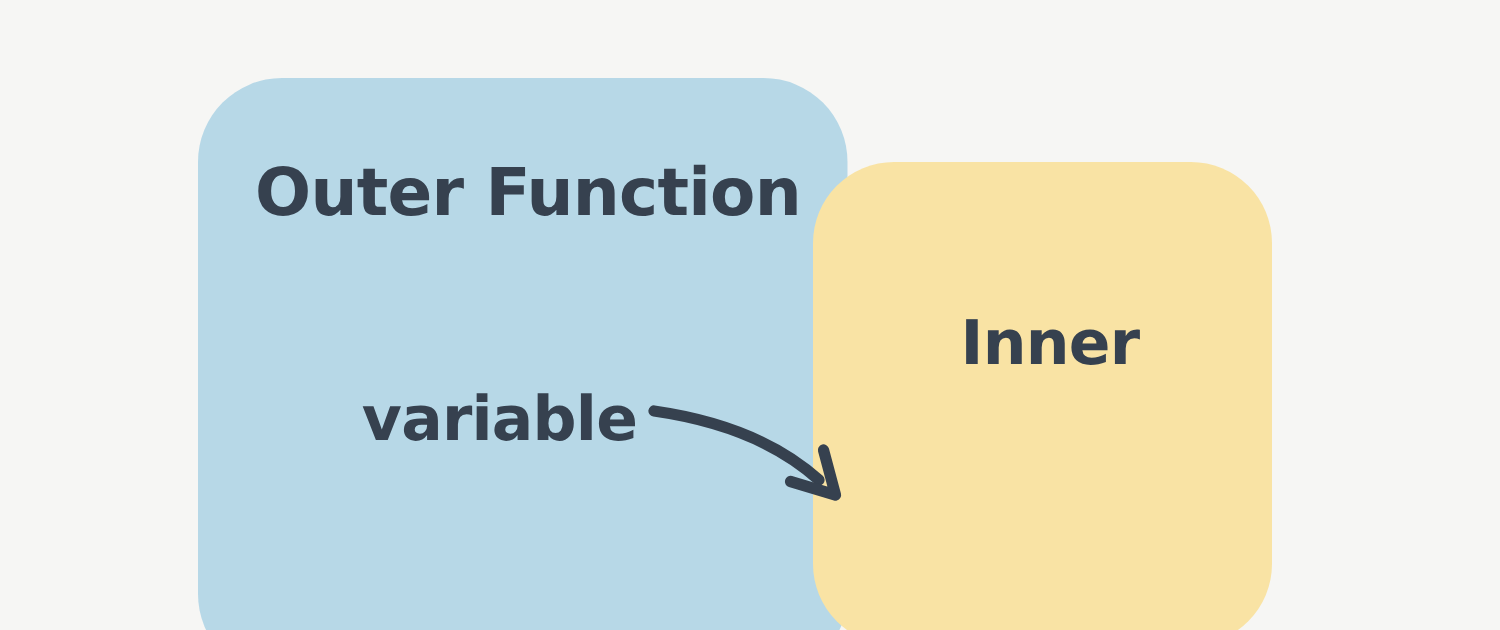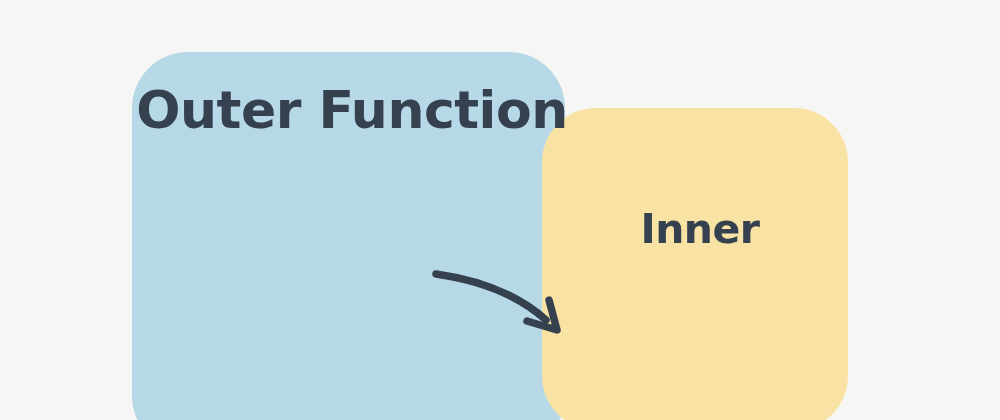--- a/index.html
+++ b/index.html
@@ -37,22 +37,22 @@
     position: absolute;
     transform: translate(-50%, -50%);
     color: var(--ink, #36414f);
     font-weight: 700;
     white-space: nowrap;
     text-align: center;
     letter-spacing: -0.5px;
   }
   .outer-title {
     left: 352px;
-    top: 110px;
-    font-size: 52px;
+    top: 129px;
+    font-size: 44px;
   }
   .inner-title {
     left: 700px;
     top: 196px;
     font-size: 41px;
     line-height: 47px;
     margin-top: 33px;
   }
   .variable-label {
     left: 333px;
@@ -83,20 +83,21 @@
   <div class="scope-box outer-box"></div>
 
   <div class="scope-box inner-box"></div>
 
   <div class="label outer-title">Outer Function</div>
 
   <div class="label inner-title">
     <div>Inner</div>
   </div>
 
+  <div class="label variable-label">variable</div>
 
 
   <svg class="arrow-overlay" viewBox="0 0 1000 420" xmlns="http://www.w3.org/2000/svg">
     <path d="M 436 274 Q 506 284 546 320" fill="none" stroke="currentColor" stroke-width="7.5" stroke-linecap="round"></path>
     <polyline points="549,300 557,330 527,321" fill="none" stroke="currentColor" stroke-width="7.5" stroke-linecap="round" stroke-linejoin="round"></polyline>
   </svg>
 
 </div>
 
 </body></html>

